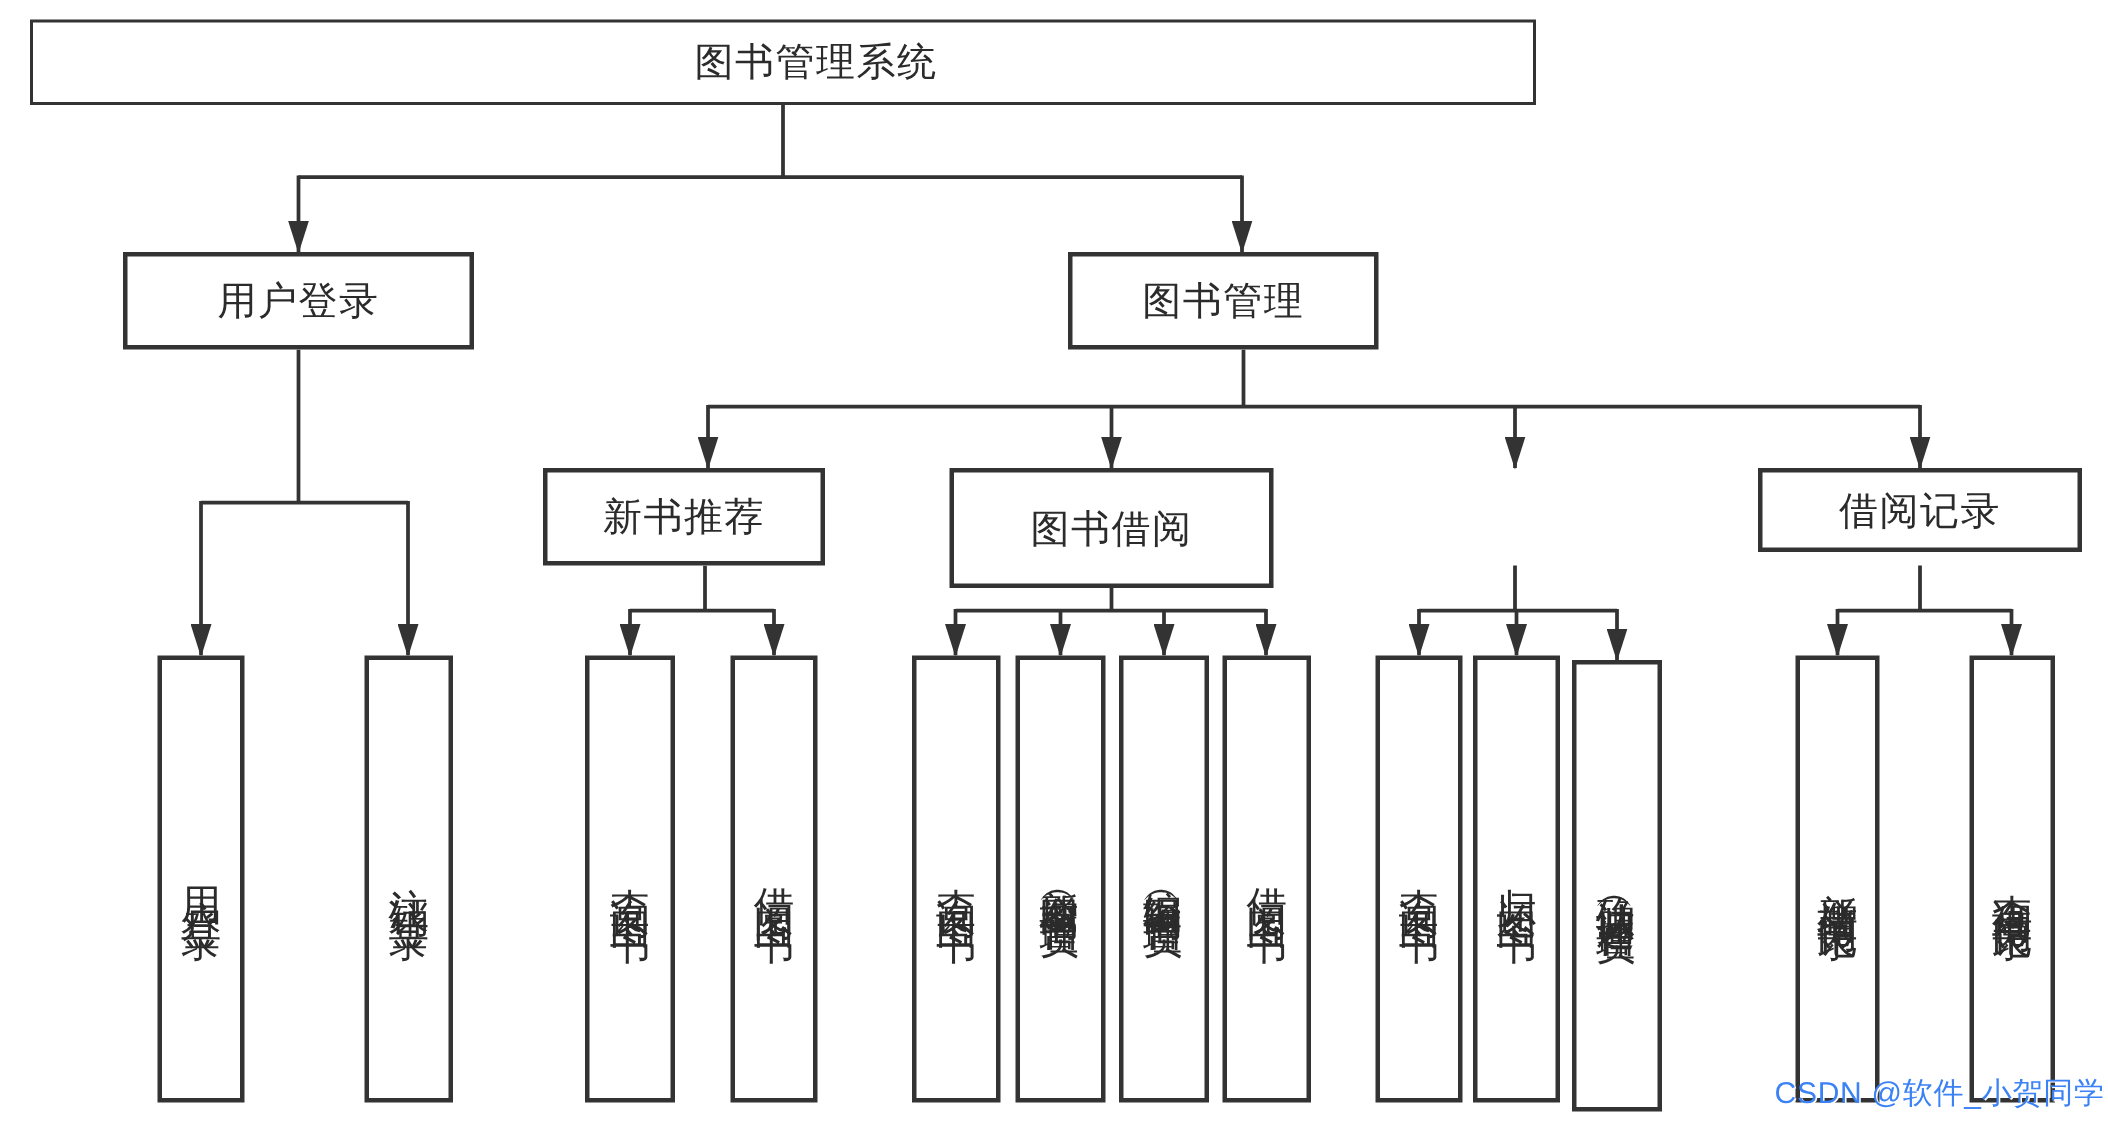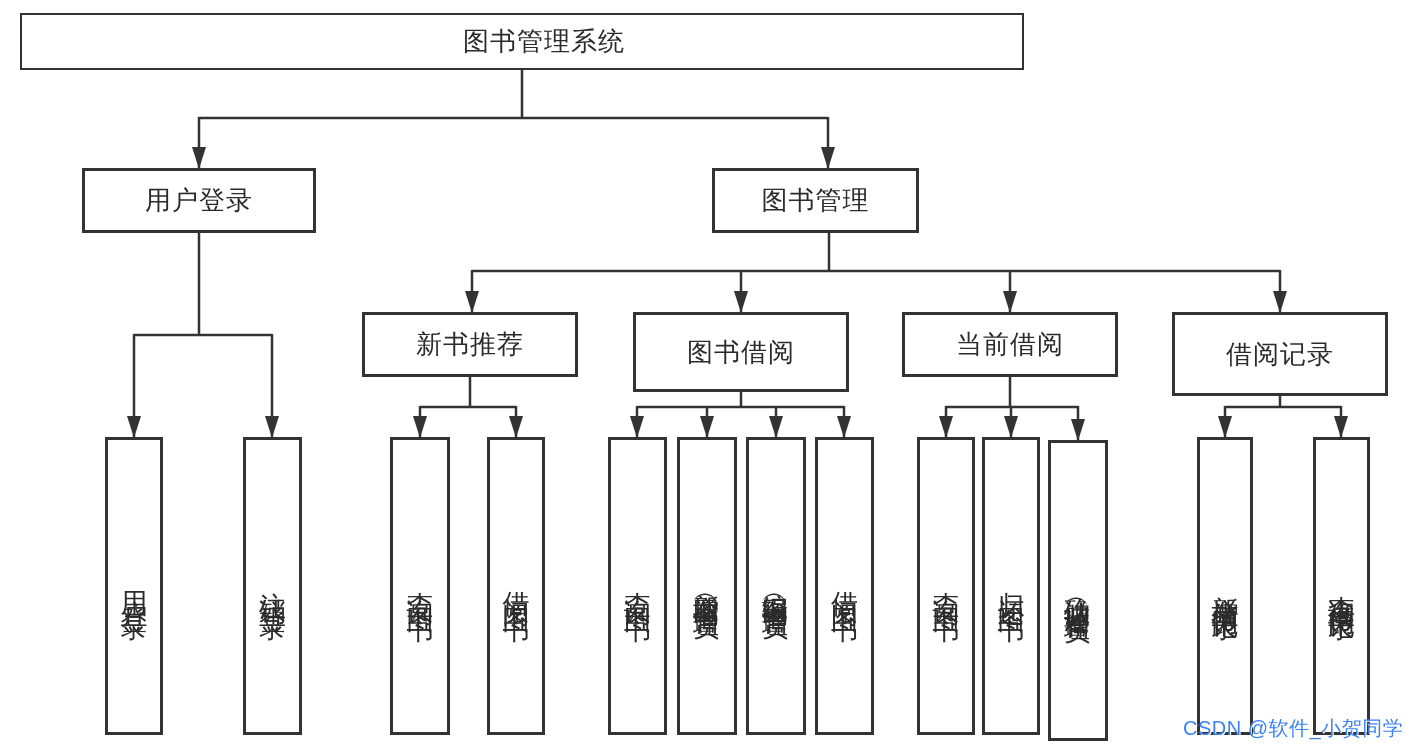--- a/index.html
+++ b/index.html
@@ -89,24 +89,23 @@
       <line x1="1225" y1="406" x2="1225" y2="437" marker-end="url(#ah)"></line>
       <line x1="1341" y1="406" x2="1341" y2="437" marker-end="url(#ah)"></line>
     </g>
   </svg>
 
   <div class="box root h" style="left:20px;top:13px;width:1004px;height:57px;">图书管理系统</div>
 
   <div class="box h" style="left:82px;top:168px;width:234px;height:65px;">用户登录</div>
   <div class="box h" style="left:712px;top:168px;width:207px;height:65px;">图书管理</div>
 
-  <div class="box h" style="left:362px;top:312px;width:216px;height:65px;">新书推荐</div>
+  <div class="box h" style="left:362px;top:312px;width:188px;height:65px;">新书推荐</div>
   <div class="box h" style="left:633px;top:312px;width:216px;height:80px;">图书借阅</div>
-  <div class="box h" style="left:902px;top:312px;width:216px;height:65px;">当前借阅</div>
-  <div class="box h" style="left:1172px;top:312px;width:216px;height:84px;">借阅记录</div>
+  <div class="box h" style="left:1172px;top:312px;width:216px;height:56px;">借阅记录</div>
 
   <div class="box v vt-4" style="left:105px;top:437px;width:58px;height:298px;">用户登录</div>
   <div class="box v vt-4" style="left:243px;top:437px;width:59px;height:298px;">注销登录</div>
 
   <div class="box v vt-4" style="left:390px;top:437px;width:60px;height:298px;">查询图书</div>
   <div class="box v vt-4" style="left:487px;top:437px;width:58px;height:298px;">借阅图书</div>
 
   <div class="box v vt-4" style="left:608px;top:437px;width:59px;height:298px;">查询图书</div>
   <div class="box v vt-9" style="left:677px;top:437px;width:60px;height:298px;">新增图书（管理员）</div>
   <div class="box v vt-9" style="left:746px;top:437px;width:60px;height:298px;">编辑图书（管理员）</div>

